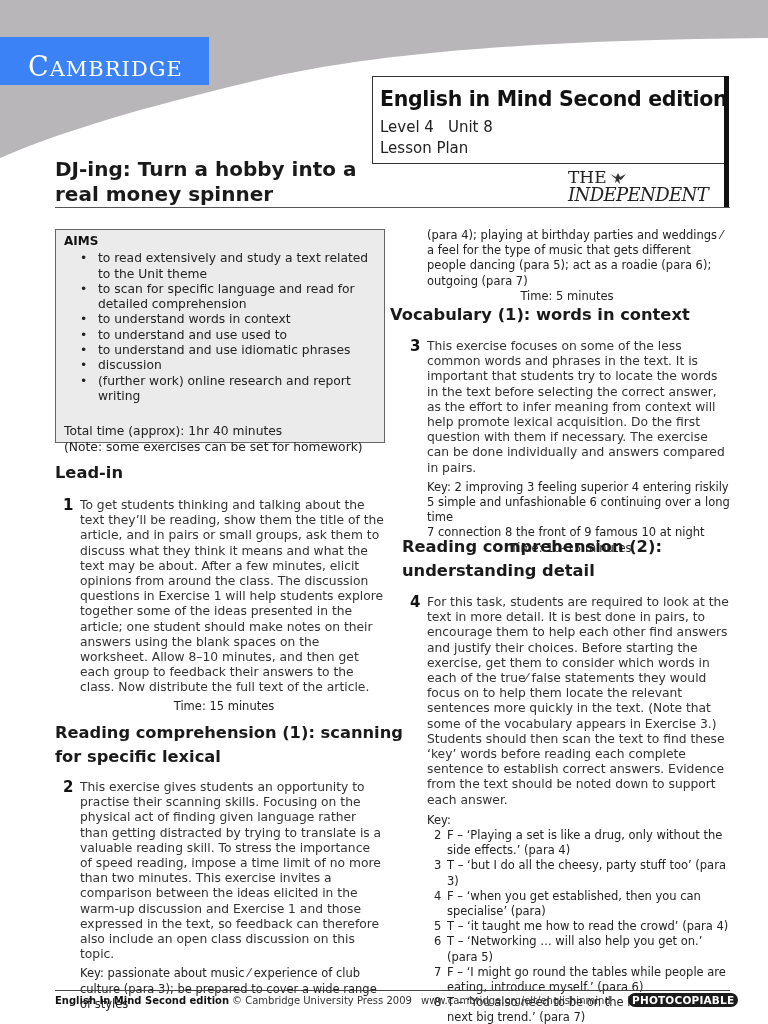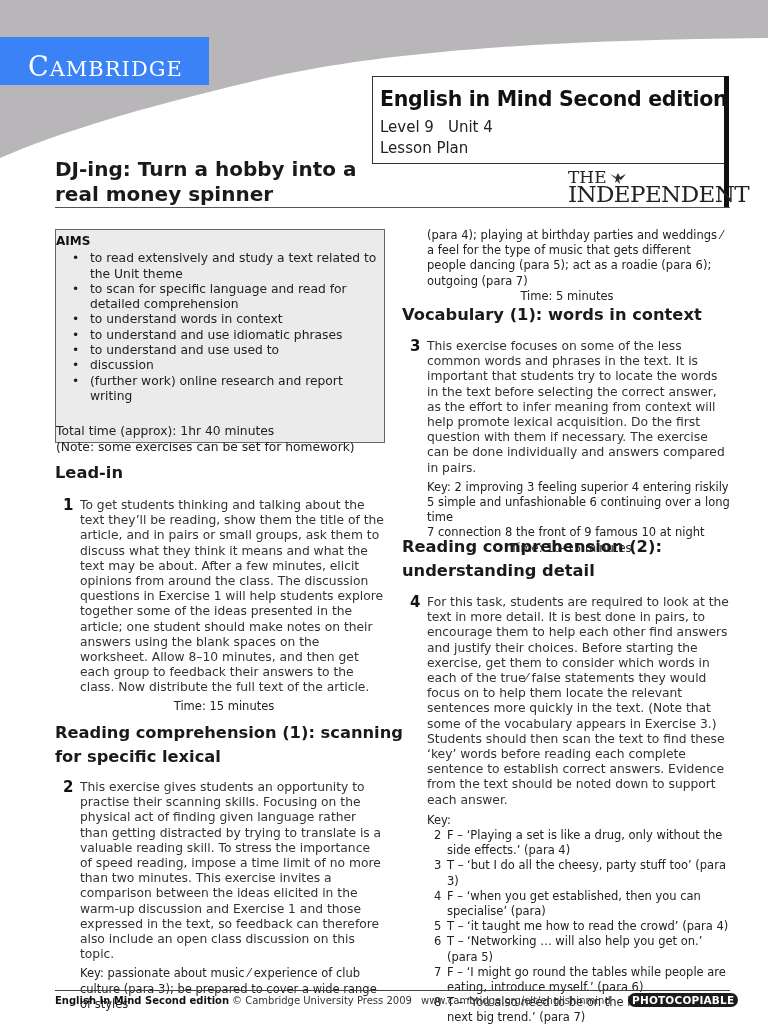--- a/index.html
+++ b/index.html
@@ -14,27 +14,27 @@
   .title-box { position: absolute; left: 372px; top: 76px; width: 352px; height: 88px; border: 1px solid #333; border-right: none; background: #fff; }
   .title-rbar { position: absolute; left: 724px; top: 76px; width: 5px; height: 132px; background: #111; }
   .title-main { position: absolute; left: 7px; top: 10px; font-size: 20.5px; font-weight: bold; color: #111; letter-spacing: -0.3px; white-space: nowrap; }
   .title-sub { position: absolute; left: 7px; font-size: 15px; color: #222; white-space: nowrap; }
   .title-sub.l1 { top: 41px; }
   .title-sub.l2 { top: 62px; }
   .title-sub .gap { display: inline-block; width: 14px; }
 
   .indep-logo { position: absolute; left: 568px; top: 169px; font-family: "DejaVu Serif", "Liberation Serif", serif; color: #222; line-height: 17px; }
   .indep-logo .the { font-size: 17px; letter-spacing: 0px; display: flex; align-items: center; gap: 2px; }
-  .indep-logo .ind { font-size: 23px; letter-spacing: -0.6px; }
+  .indep-logo .ind { font-size: 18px; letter-spacing: -0.6px; font-style: italic; }
   .eagle { width: 18px; height: 14px; }
 
   .article-title { position: absolute; left: 55px; top: 157px; font-size: 20px; font-weight: bold; color: #1a1a1a; line-height: 25px; }
   .title-rule { position: absolute; left: 55px; top: 207px; width: 675px; height: 1px; background: #555; }
 
-  .aims-box { position: absolute; left: 55px; top: 229px; width: 330px; height: 214px; background: #ebebeb; border: 1px solid #666; padding: 4px 0; font-size: 12.3px; line-height: 15.3px; }
+  .aims-box { position: absolute; left: 55px; top: 229px; width: 330px; height: 214px; background: #ebebeb; border: 1px solid #666; padding: 4px 8px; font-size: 12.3px; line-height: 15.3px; }
   .aims-title { font-weight: bold; font-size: 12px; margin-bottom: 2px; color: #111; }
   .aims-list { list-style: none; padding-left: 16px; }
   .aims-list li { position: relative; padding-left: 18px; }
   .aims-list li::before { content: "•"; position: absolute; left: 0; top: 0; }
   .aims-foot { margin-top: 20px; }
 
   .sec-h { position: absolute; font-size: 16.3px; font-weight: bold; color: #1a1a1a; line-height: 24px; }
 
   .ex { position: absolute; }
   .ex-num { position: absolute; left: 0; top: -2px; font-weight: bold; font-size: 15px; color: #111; }
@@ -58,21 +58,21 @@
 
 <svg class="header-band" viewBox="0 0 768 170" width="768" height="170">
   <path d="M0,0 L768,0 L768,38 C560,40 380,50 250,82 C140,108 60,132 0,158 Z" fill="#b8b6b8"></path>
 </svg>
 <div class="brand-box">
   <div class="brand-text"><span class="big">C</span><span>AMBRIDGE</span></div>
 </div>
 
 <div class="title-box">
   <div class="title-main">English in Mind Second edition</div>
-  <div class="title-sub l1"><span>Level 9</span><span class="gap"></span><span>Unit 4</span></div>
+  <div class="title-sub l1"><span>Level 4</span><span class="gap"></span><span>Unit 8</span></div>
   <div class="title-sub l2">Lesson Plan</div>
 </div>
 <div class="title-rbar"></div>
 
 <div class="indep-logo">
   <div class="the">
       <span>THE</span>
     <svg class="eagle" viewBox="0 0 18 14">
         <path d="M1,3 L7,6 L9,2 L11,6 L17,3 L12,9 L10,8 L11,13 L8,10 L6,12 L7,8 Z" fill="#333"></path>
       </svg>
@@ -85,22 +85,22 @@
   <div>real money spinner</div>
 </div>
 <div class="title-rule"></div>
 
 <div class="aims-box">
   <div class="aims-title">AIMS</div>
   <ul class="aims-list">
     <li>to read extensively and study a text related to the Unit theme</li>
     <li>to scan for specific language and read for detailed comprehension</li>
     <li>to understand words in context</li>
+    <li>to understand and use used to</li>
     <li>to understand and use idiomatic phrases</li>
-    <li>to understand and use used to</li>
     <li>discussion</li>
     <li>(further work) online research and report writing</li>
   </ul>
   <div class="aims-foot">Total time (approx): 1hr 40 minutes</div>
   <div>(Note: some exercises can be set for homework)</div>
 </div>
 
 <div class="sec-h" style="left:55px; top:461px;">Lead-in</div>
 <div class="ex" style="left:63px; top:498px; width:322px;">
   <span class="ex-num">1</span>
@@ -116,21 +116,21 @@
   <span class="ex-num">2</span>
   <div class="ex-body" style="padding-left:17px;">This exercise gives students an opportunity to practise their scanning skills. Focusing on the physical act of finding given language rather than getting distracted by trying to translate is a valuable reading skill. To stress the importance of speed reading, impose a time limit of no more than two minutes. This exercise invites a comparison between the ideas elicited in the warm-up discussion and Exercise 1 and those expressed in the text, so feedback can therefore also include an open class discussion on this topic.</div>
   <div class="key" style="padding-left:17px;">Key: passionate about music ⁄ experience of club culture (para 3); be prepared to cover a wide range of styles</div>
 </div>
 
 <div class="ex" style="left:402px; top:228px; width:330px;">
   <div class="key" style="padding-left:25px; margin-top:0;">(para 4); playing at birthday parties and weddings ⁄ a feel for the type of music that gets different people dancing (para 5); act as a roadie (para 6); outgoing (para 7)</div>
   <div class="time">Time: 5 minutes</div>
 </div>
 
-<div class="sec-h" style="left:402px; top:303px;">Vocabulary (1): words in context</div>
+<div class="sec-h" style="left:390px; top:303px;">Vocabulary (1): words in context</div>
 <div class="ex" style="left:410px; top:339px; width:322px;">
   <span class="ex-num">3</span>
   <div class="ex-body" style="padding-left:17px;">This exercise focuses on some of the less common words and phrases in the text. It is important that students try to locate the words in the text before selecting the correct answer, as the effort to infer meaning from context will help promote lexical acquisition. Do the first question with them if necessary. The exercise can be done individually and answers compared in pairs.</div>
   <div class="key" style="padding-left:17px;">
     <div>Key:  2 improving  3 feeling superior  4 entering riskily</div>
     <div>5 simple and unfashionable  6 continuing over a long time</div>
     <div>7 connection 8 the front of  9 famous  10 at night</div>
   </div>
   <div class="time">Time: 10–15 minutes</div>
 </div>

